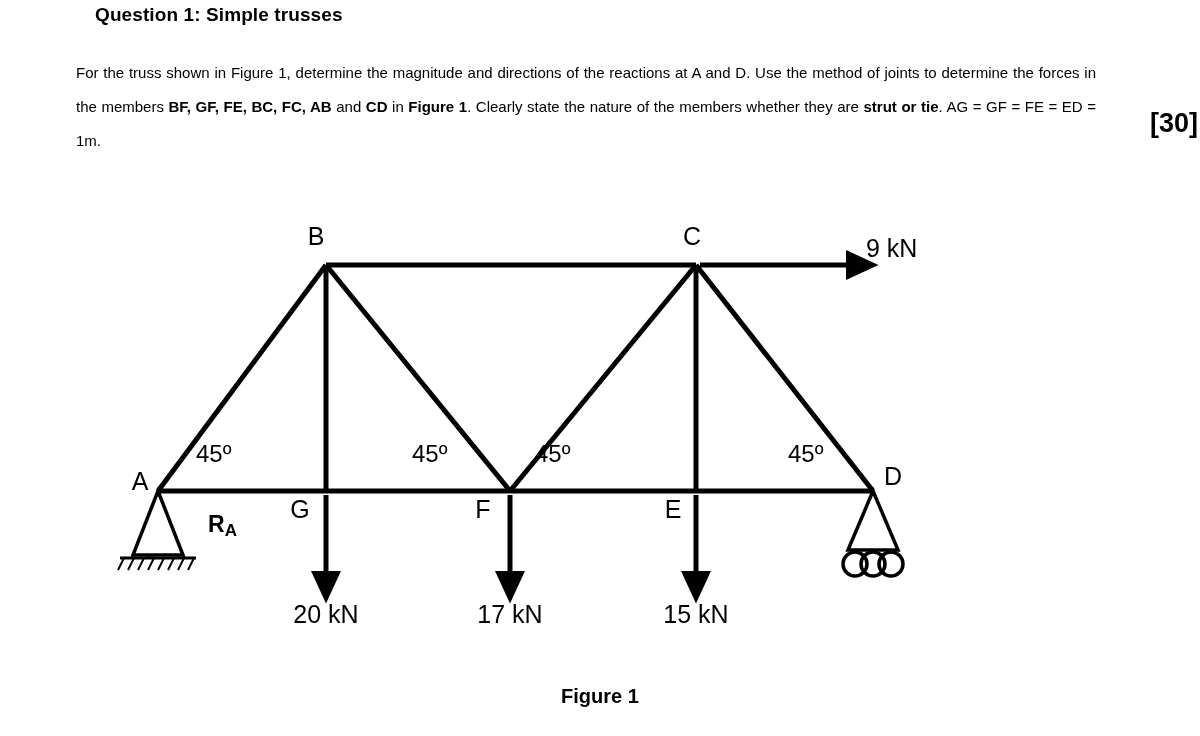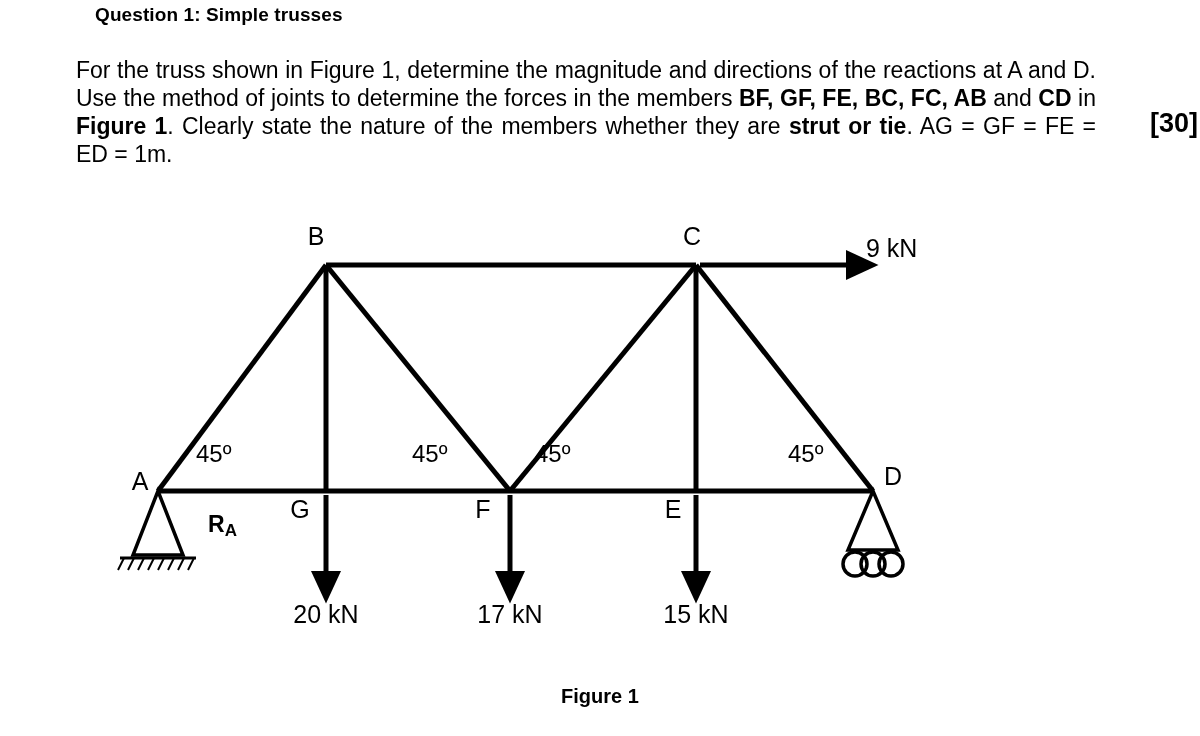--- a/index.html
+++ b/index.html
@@ -28,22 +28,22 @@
     font-size: 19px;
     font-weight: bold;
     letter-spacing: 0.1px;
     margin-left: 17px;
   }
   .q-body {
     position: absolute;
     left: 76px;
     top: 56px;
     width: 1020px;
-    font-size: 23px;
-    line-height: 28px;
+    font-size: 15px;
+    line-height: 34px;
     text-align: justify;
   }
   .q-body b { font-weight: bold; }
   .marks {
     position: absolute;
     right: 2px;
     top: 108px;
     font-size: 27px;
     font-weight: bold;
   }

